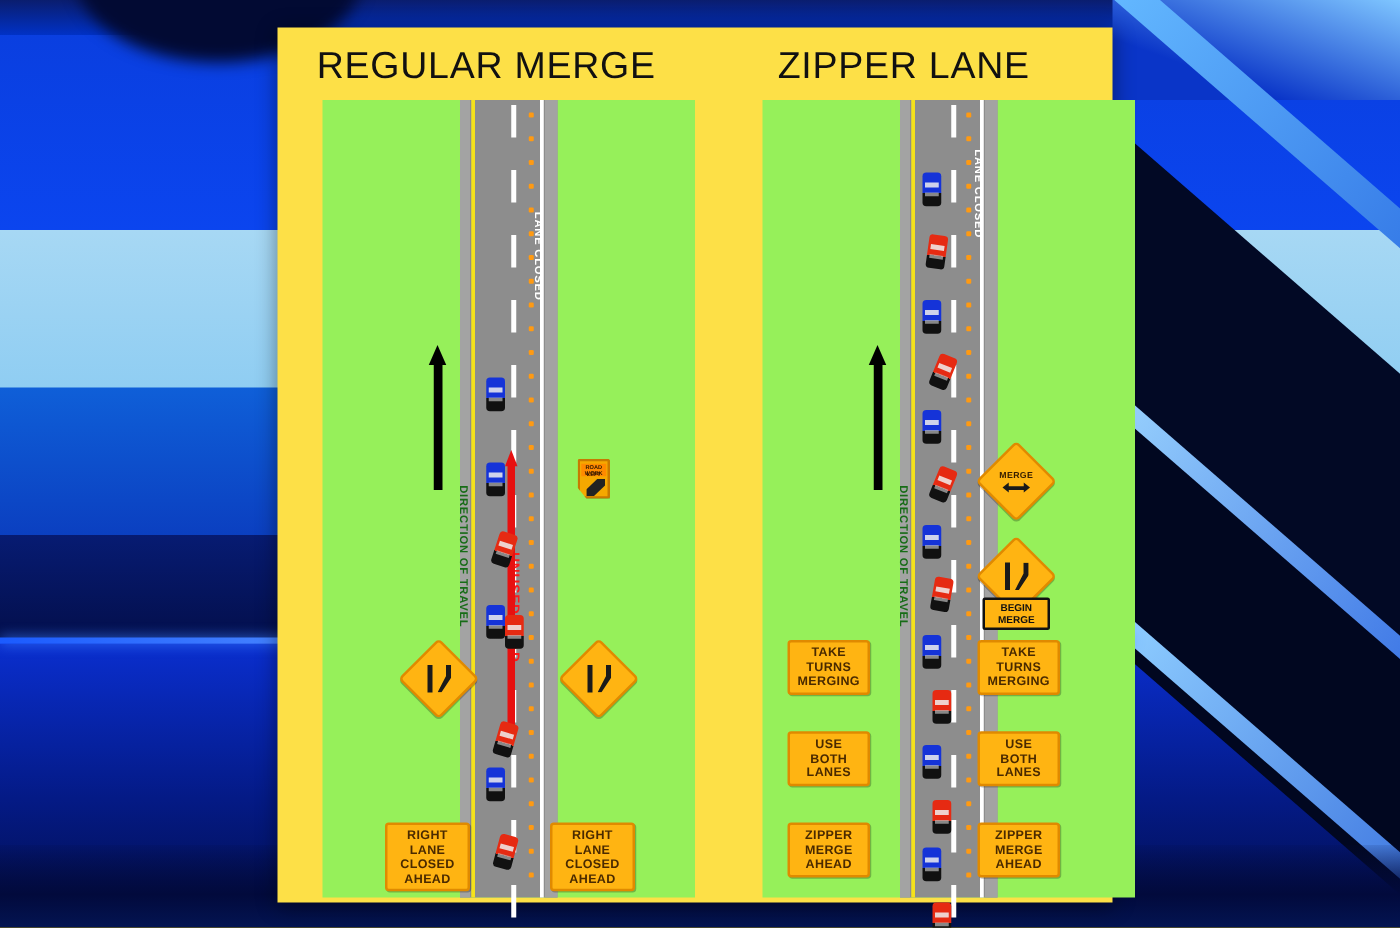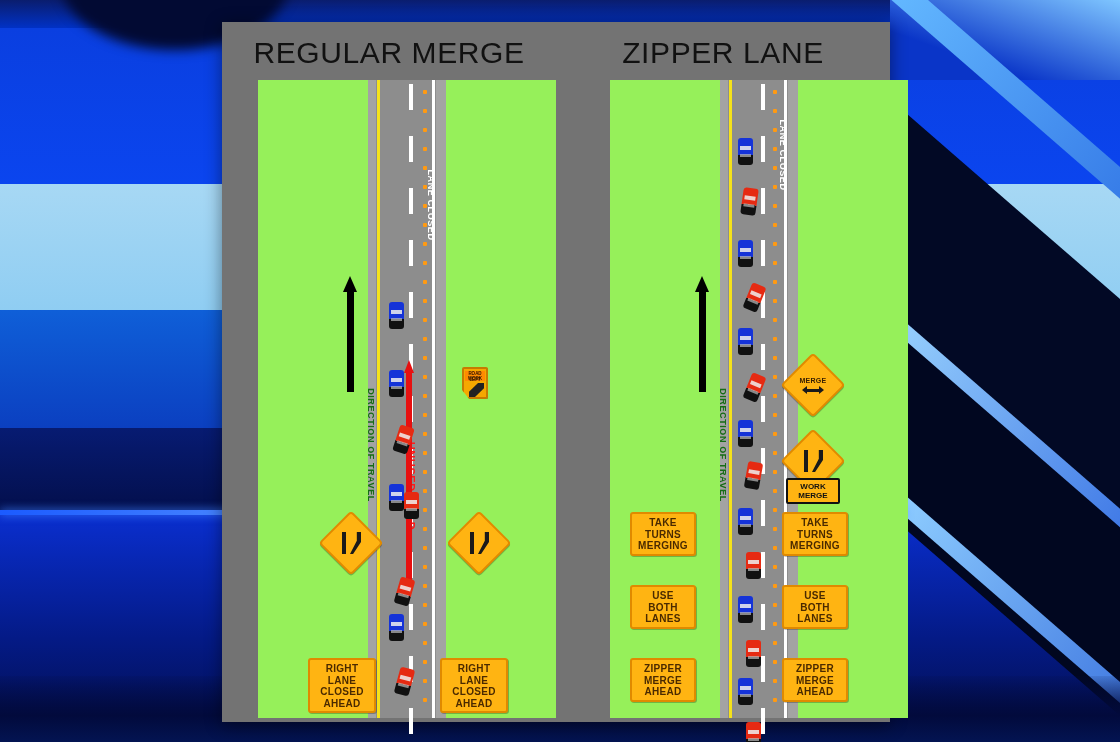--- a/index.html
+++ b/index.html
@@ -37,21 +37,21 @@
     box-shadow:0 0 10px #3a7dff; }
   .gl1 { top:510px; }
   .bottomshade { position:absolute; left:0; bottom:0; width:100%; height:66px;
     background:linear-gradient(180deg,rgba(2,10,60,.1),#020a3c 60%,#031452); }
   .toprt { position:absolute; right:0; top:0; width:230px; height:80px;
     background:linear-gradient(200deg,#7fc6ff,#0a35c8 70%); }
 
   
   #card {
     position:absolute; left:222px; top:22px; width:668px; height:700px;
-    background:#737373;
+    background:#fde047;
     box-shadow:0 3px 16px rgba(0,0,0,.45);
   }
   #titles {
     position:absolute; left:0; top:0; width:100%; height:55px;
     display:flex;
   }
   .title {
     flex:1; display:flex; align-items:center; justify-content:center;
     font-size:30px; letter-spacing:.6px; color:#111; font-weight:400;
     padding-top:6px;
@@ -498,21 +498,21 @@
 
     <div class="sign-diamond" style="left:180px; top:358px;">
       <div class="inner">
           <div class="merge-glyph">
             <i class="bar"></i>
             <i class="taper"></i>
           </div>
         </div>
     </div>
     <div class="plaque" style="left:176px; top:398px; width:54px;">
-      <span>WORK</span>
+      <span>BEGIN</span>
       <span>MERGE</span>
     </div>
 
     <div class="sign-rect" style="left:20px; top:432px; width:66px;">
       <span>TAKE</span>
       <span>TURNS</span>
       <span>MERGING</span>
     </div>
     <div class="sign-rect" style="left:172px; top:432px; width:66px;">
       <span>TAKE</span>

